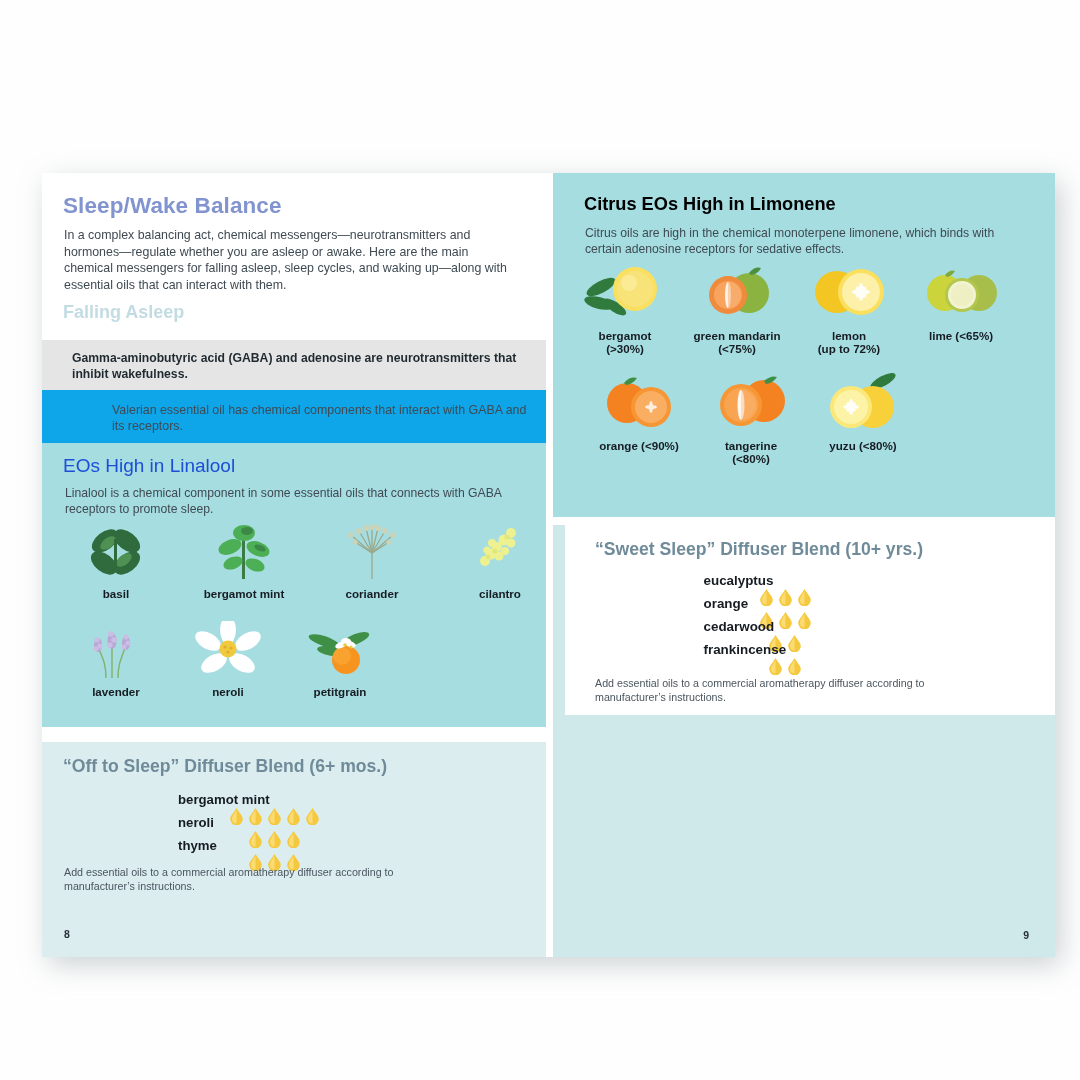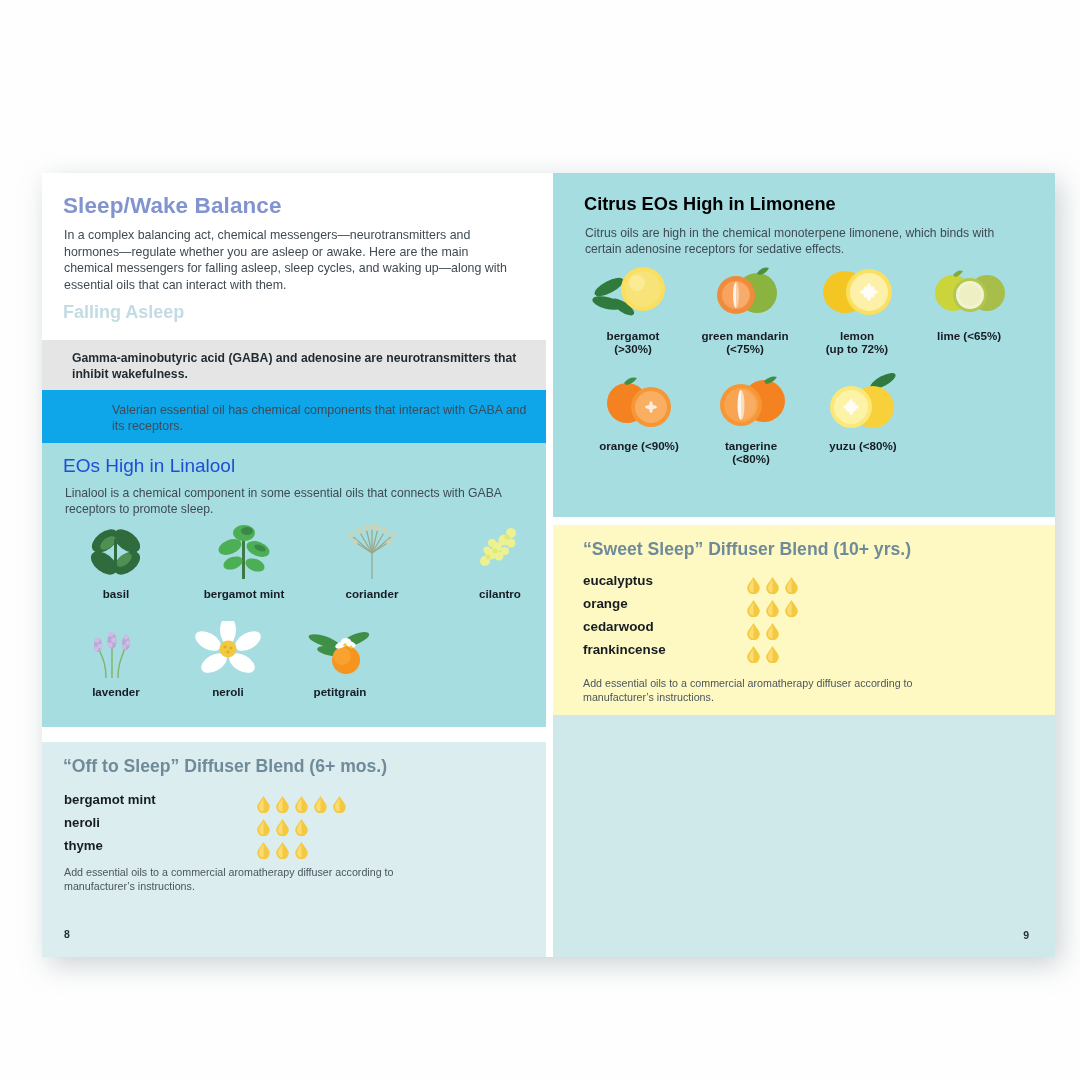--- a/index.html
+++ b/index.html
@@ -77,44 +77,44 @@
 
   
   .card-off{
     position:absolute;left:0;top:569px;width:504px;height:215px;background:#dcedf0;
   }
   .h3-blend{
     position:absolute;left:21px;top:14px;
     font-size:17.6px;font-weight:bold;color:#6f8b99;
   }
   .blend-list{position:absolute;left:22px;top:50px;width:420px;}
-  .blend-row{display:flex;height:23px;}
+  .blend-row{display:flex;align-items:center;height:23px;flex-direction:column;}
   .blend-name{width:192px;font-size:13.2px;font-weight:bold;color:#161c22;}
   .drops{display:flex;gap:4px;align-items:center;}
   .note{
     position:absolute;left:22px;top:124px;width:370px;
     font-size:10.7px;line-height:13.8px;color:#4b565e;
   }
   .pagenum{
     position:absolute;font-size:10.5px;font-weight:bold;color:#273038;
   }
   .pagenum-left{left:22px;top:186px;}
 
   
   .rp-top{position:absolute;left:0;top:0;width:502px;height:344px;background:#a6dde1;}
   .rp-h2{position:absolute;left:31px;top:21px;font-size:18.2px;font-weight:bold;color:#000000;}
   .rp-sub{position:absolute;left:32px;top:52px;width:440px;font-size:12.2px;line-height:16.2px;color:#3f4a52;}
 
-  .cit-row1{left:24px;top:88px;}
+  .cit-row1{left:16px;top:88px;}
   .cit-row2{left:30px;top:198px;}
   .cit-cell{width:112px;}
   .cit-art{height:62px;}
 
   .rp-gap{position:absolute;left:0;top:344px;width:502px;height:8px;background:#ffffff;}
-  .card-sweet{position:absolute;left:0;top:352px;width:502px;height:190px;background:#fef9c3;}
+  .card-sweet{position:absolute;left:12px;top:352px;width:502px;height:190px;background:#ffffff;}
   .sweet-list{position:absolute;left:30px;top:48px;width:380px;}
   .sweet-name{width:163px;font-size:13.4px;font-weight:bold;color:#161c22;}
   .sweet-note{position:absolute;left:30px;top:152px;width:360px;font-size:10.7px;line-height:13.8px;color:#4b565e;}
   .rp-bottom{position:absolute;left:0;top:542px;width:502px;height:242px;background:#cfe9eb;}
   .pagenum-right{right:26px;bottom:16px;position:absolute;font-size:10.5px;font-weight:bold;color:#273038;}
   .sleeper{position:absolute;left:406px;top:243px;}
 </style>
 </head>
 <body>
 

